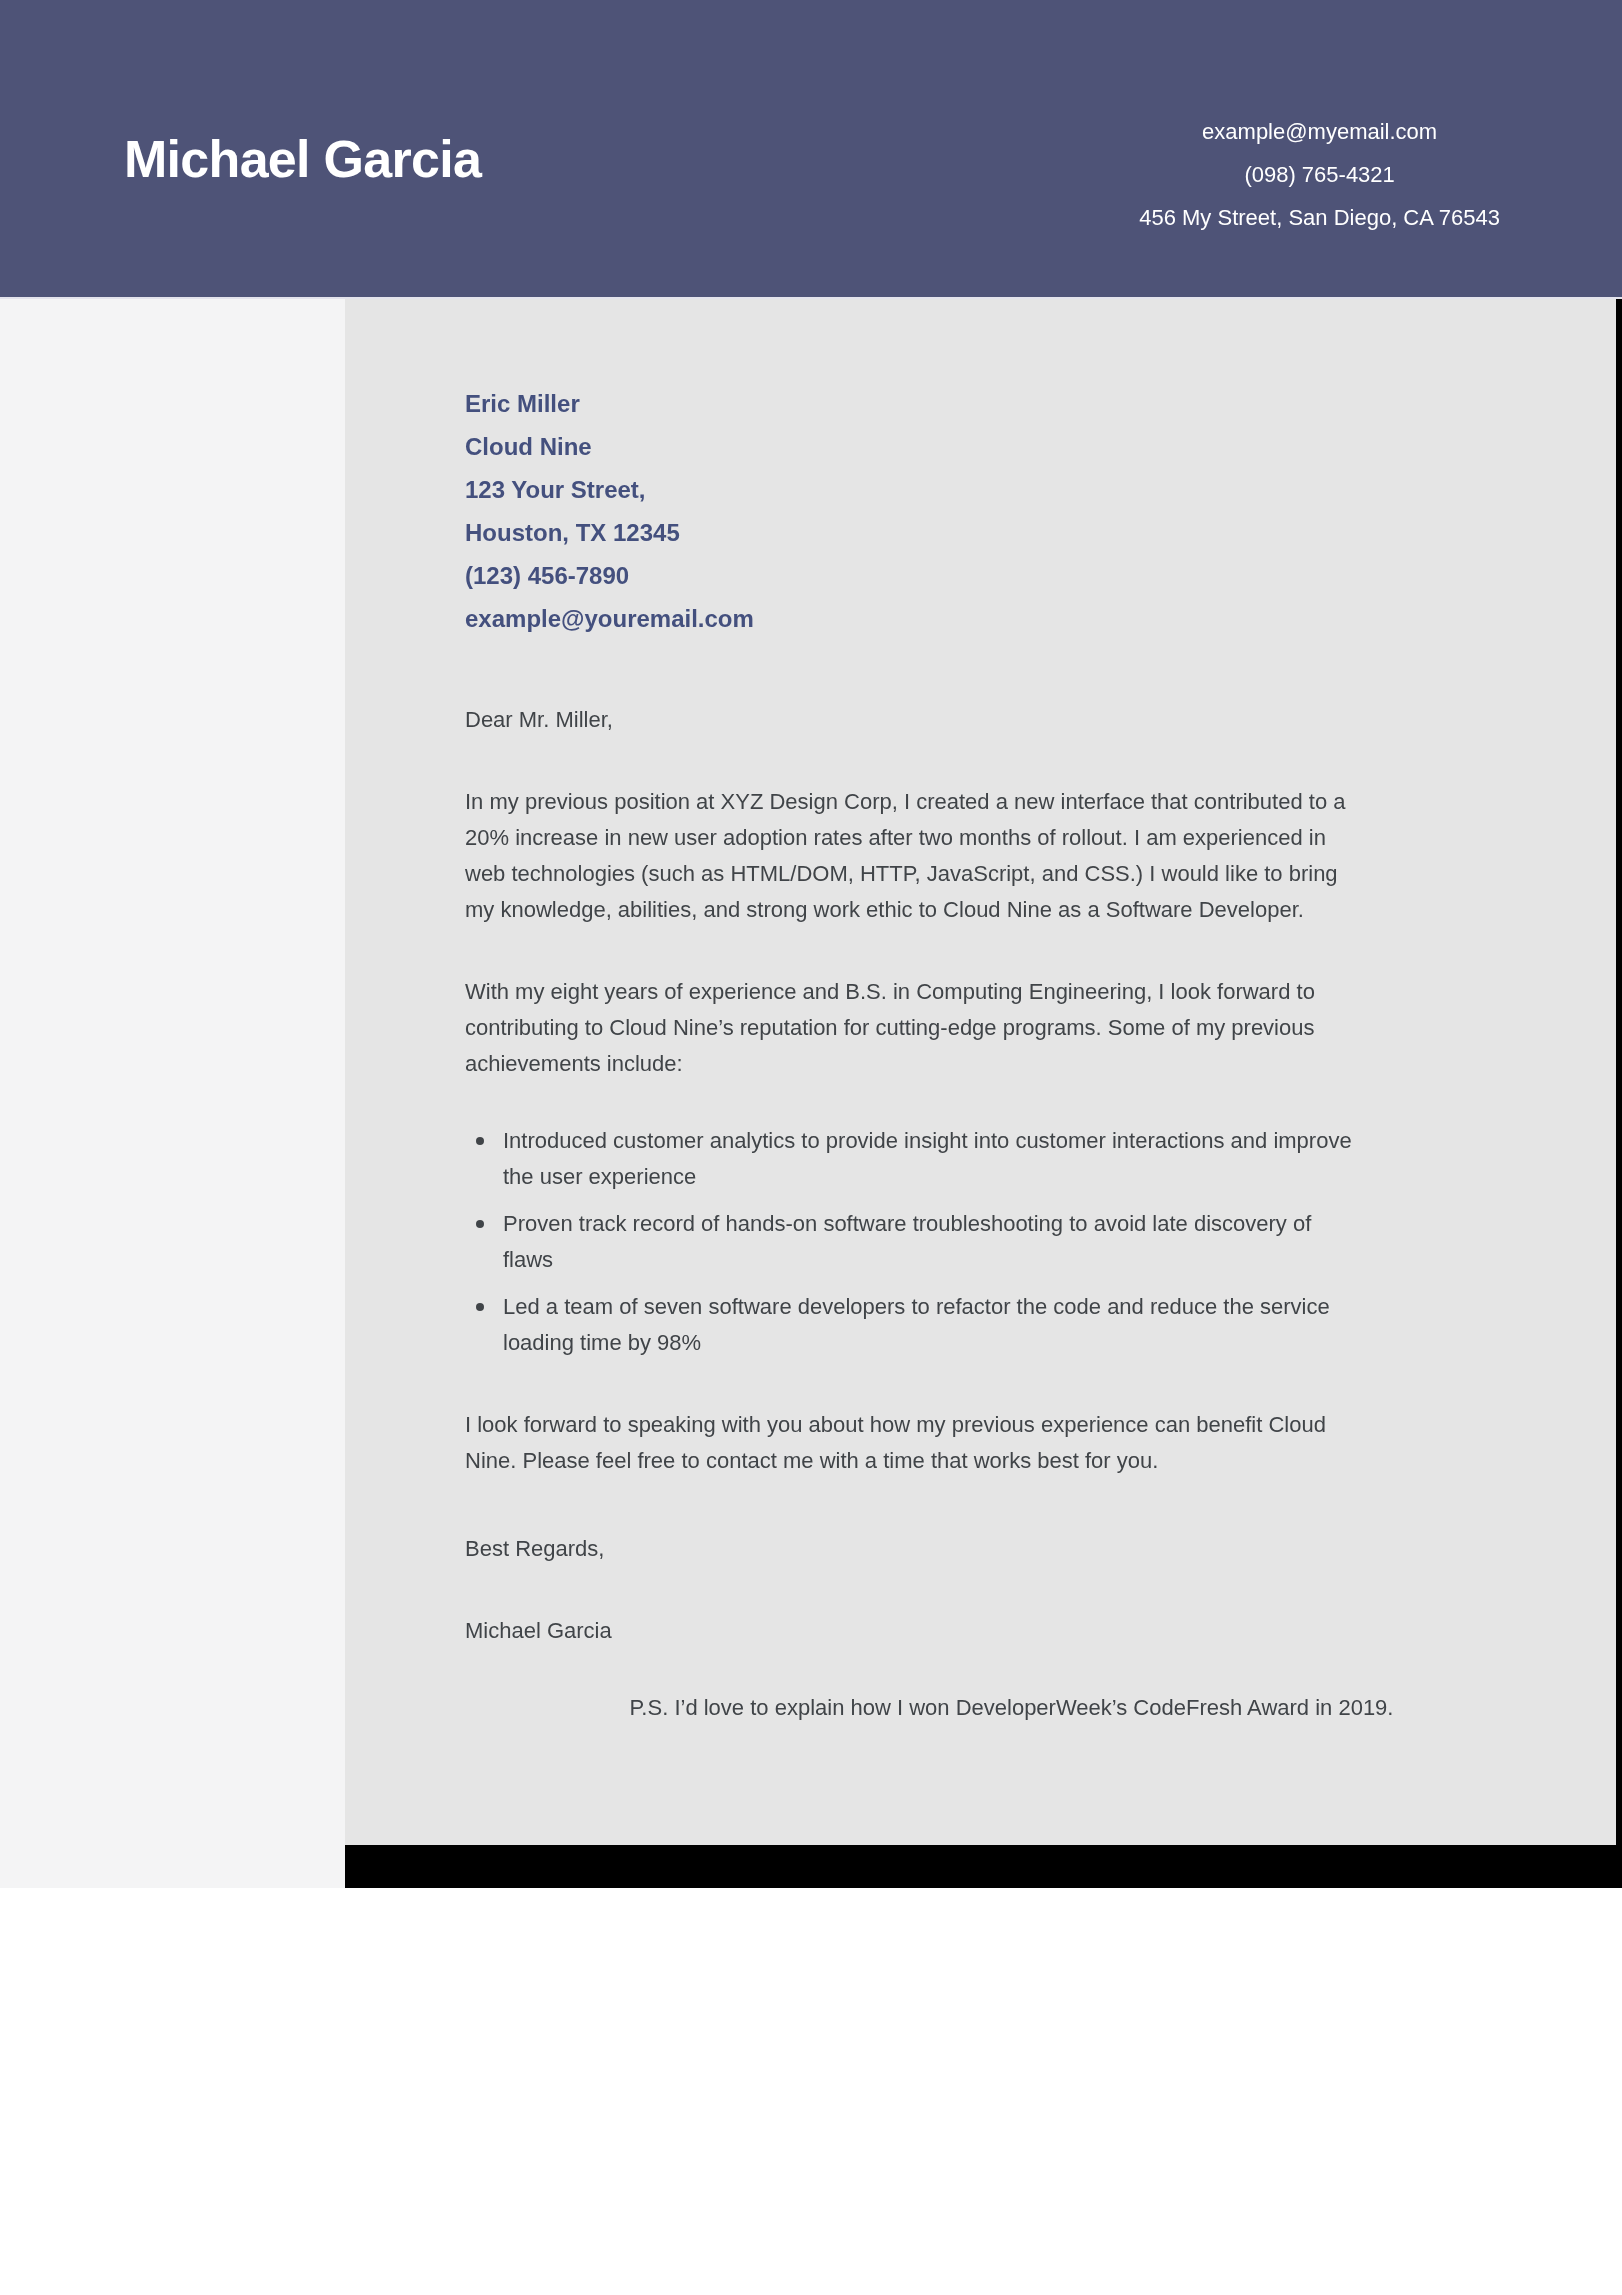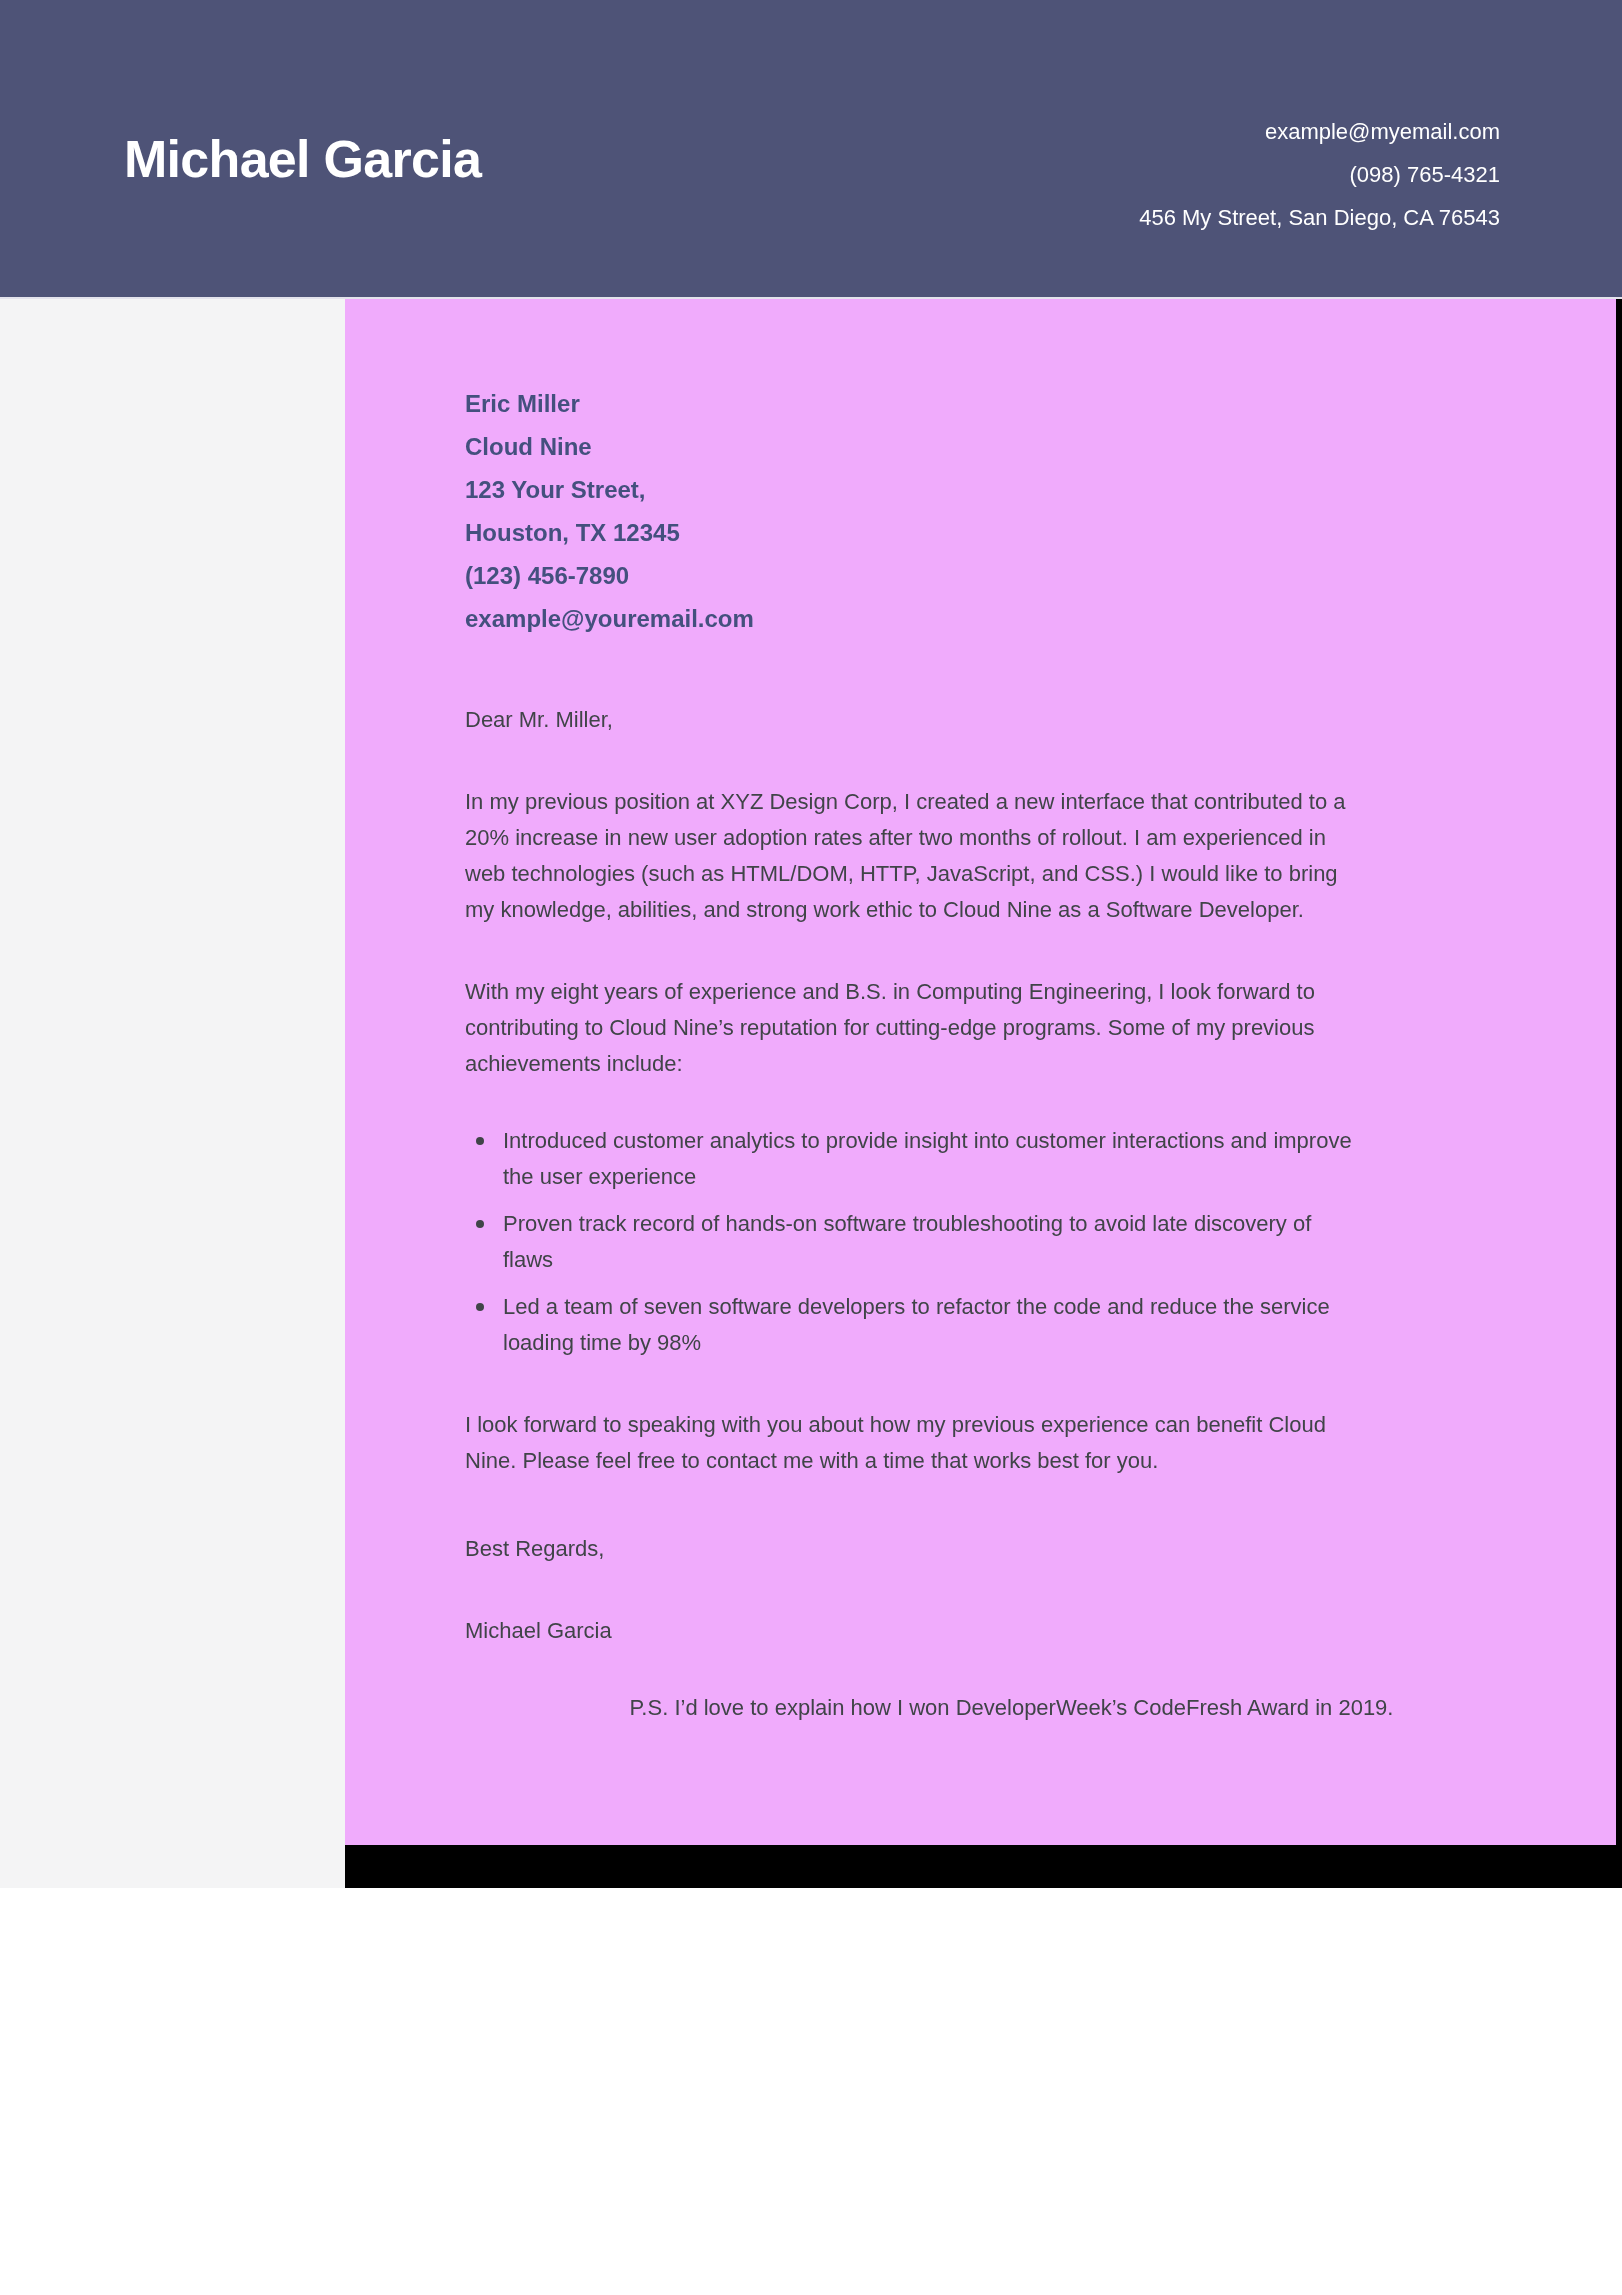--- a/index.html
+++ b/index.html
@@ -31,21 +31,21 @@
     font-weight: 700;
     letter-spacing: -0.7px;
     line-height: 1;
     color: #ffffff;
     white-space: nowrap;
   }
   .header .contact {
     position: absolute;
     top: 110px;
     right: 123px;
-    text-align: right;
+    text-align: center;
     font-size: 22px;
     font-weight: 400;
     line-height: 43px;
     color: #ffffff;
   }
   .header .contact div { white-space: nowrap; }
   
   .content-row {
     position: relative;
     display: flex;
@@ -53,21 +53,21 @@
     height: 1996px;
   }
   .sidebar {
     width: 345px;
     flex: 0 0 345px;
     background: #f4f4f5;
   }
   .page {
     position: relative;
     flex: 1 1 auto;
-    background: #f0abfc;
+    background: #e5e5e5;
   }
   .letter {
     position: relative;
     padding: 83px 65px 0 120px;
     color: #404448;
     font-size: 22px;
     line-height: 36px;
   }
   .letter .line { white-space: nowrap; }
   .recipient {

